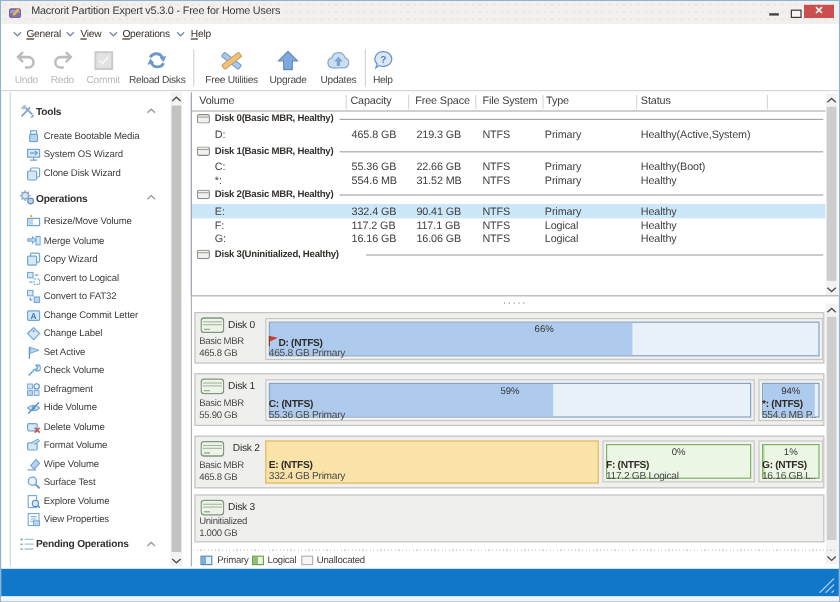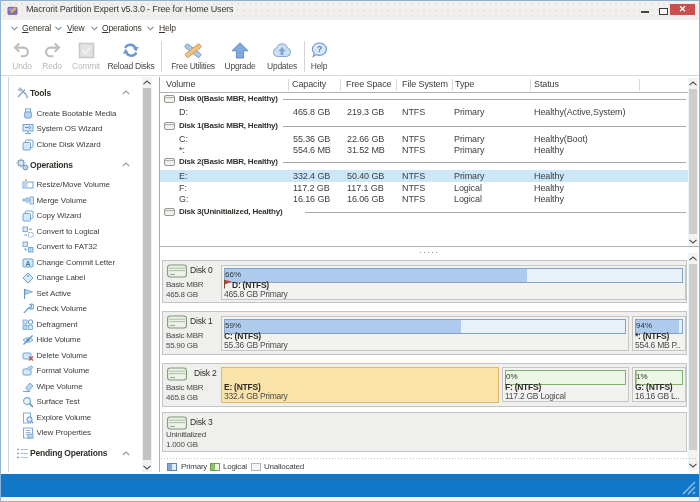--- a/index.html
+++ b/index.html
@@ -42,21 +42,21 @@
 .cell{position:absolute;top:0;white-space:nowrap}
 .hl{left:160px;top:169.5px;width:528px;height:12.5px;background:#cbe7f8}
 
 .dots{letter-spacing:1px;color:#8a8a8a;font-size:9px}
 .blk{left:162px;width:525px;background:#efefed;border:1px solid #c4c4c2}
 .dlabel{font-weight:normal;font-size:8.5px;letter-spacing:-0.2px;color:#2f2c28}
 .dsub{font-size:8px;letter-spacing:-0.25px;color:#4a4a4a;line-height:9.5px}
 .pbox{position:absolute;border:1px solid #c6c6c4;background:#f2f2f0}
 .pboxg{}
 .pboxsel{background:#fae3a8;border-color:#e0b964}
-.meter{position:absolute;left:2px;top:2px;right:2px;height:15px;border:1px solid #85a3c2;background:#e8f0fa;font-size:8px;color:#333;text-align:left;line-height:10px}
+.meter{position:absolute;left:2px;top:2px;right:2px;height:29px;border:1px solid #85a3c2;background:#e8f0fa;font-size:8px;color:#333;text-align:center;line-height:10px}
 .meterg{border-color:#7fb264;background:#ecf6e5}
 .mfill{position:absolute;left:0;top:0;bottom:0;background:#aecbee}
 .mtxt{position:absolute;left:0;right:0;top:0.5px}
 .pl1{position:absolute;left:2px;top:13.5px;font-weight:bold;font-size:8.5px;letter-spacing:-0.25px;color:#2f2c28;white-space:nowrap}
 .pl2{position:absolute;left:2px;top:23px;font-size:8.5px;letter-spacing:-0.25px;color:#4a4a4a;white-space:nowrap}
 
 .lgsw{top:463px;width:10px;height:8px}
 .lgtx{top:462px;font-size:8px;letter-spacing:-0.2px;color:#3e3e3e;height:10px;line-height:10px}
 
 .status{left:1px;right:1px;top:474px;height:23px;background:#1077c9;color:#fff}
@@ -360,21 +360,21 @@
     </div>
 <svg class="a" style="left:164px;top:158px" width="11" height="8" viewBox="0 0 11 8">
       <rect x="0.5" y="0.5" width="10" height="7" rx="1.5" fill="#f2f1ee" stroke="#8a8a88" stroke-width="0.9"></rect>
       <path d="M1 2.6 H10" stroke="#8a8a88" stroke-width="0.7"></path>
     </svg>
 <div class="a grow" style="left:179px;top:156px">Disk 2(Basic MBR, Healthy)</div>
 <div class="a gline" style="left:283px;top:162px;width:403px"></div>
 <div class="a vrow" style="left:160px;top:170px;width:528px">
 <span class="cell" style="left:19px">E:</span>
       <span class="cell" style="left:133px">332.4 GB</span>
-      <span class="cell" style="left:187px">50.40 GB</span>
+      <span class="cell" style="left:187px">90.41 GB</span>
       <span class="cell" style="left:242px">NTFS</span>
       <span class="cell" style="left:294px">Primary</span>
       <span class="cell" style="left:374px">Healthy</span>
     </div>
 <div class="a vrow" style="left:160px;top:182px;width:528px">
 <span class="cell" style="left:19px">F:</span>
       <span class="cell" style="left:133px">117.2 GB</span>
       <span class="cell" style="left:187px">117.1 GB</span>
       <span class="cell" style="left:242px">NTFS</span>
       <span class="cell" style="left:294px">Logical</span>

